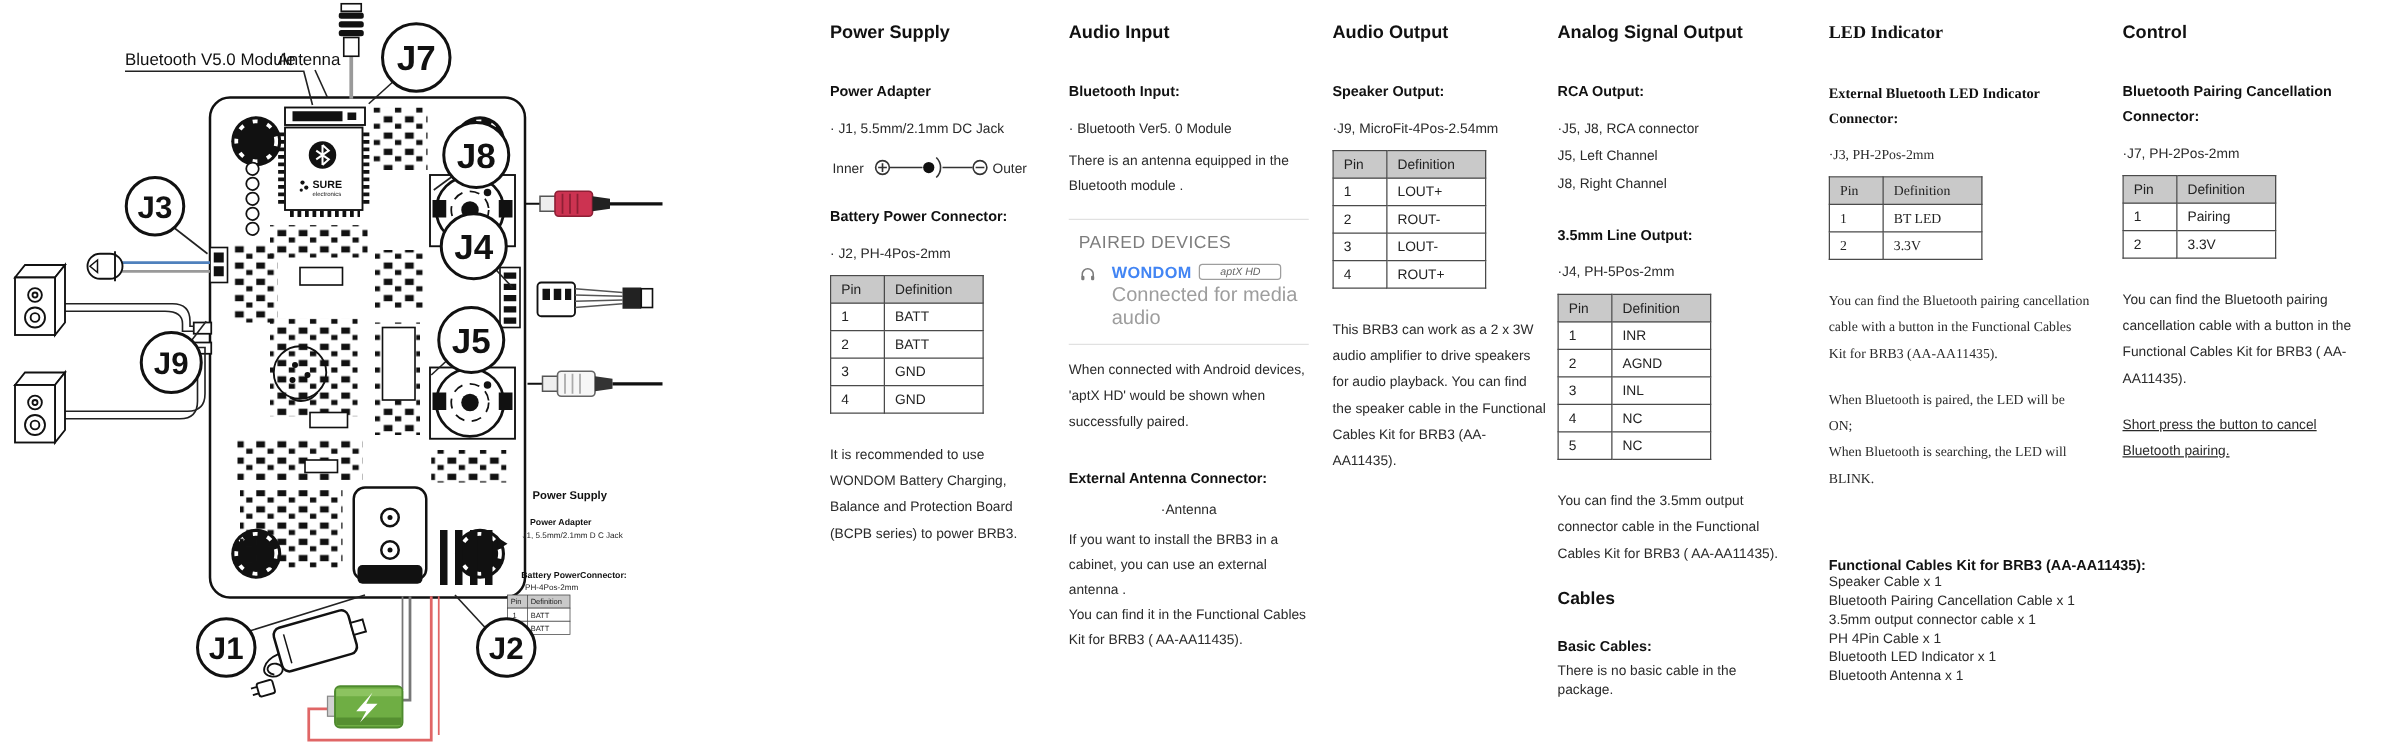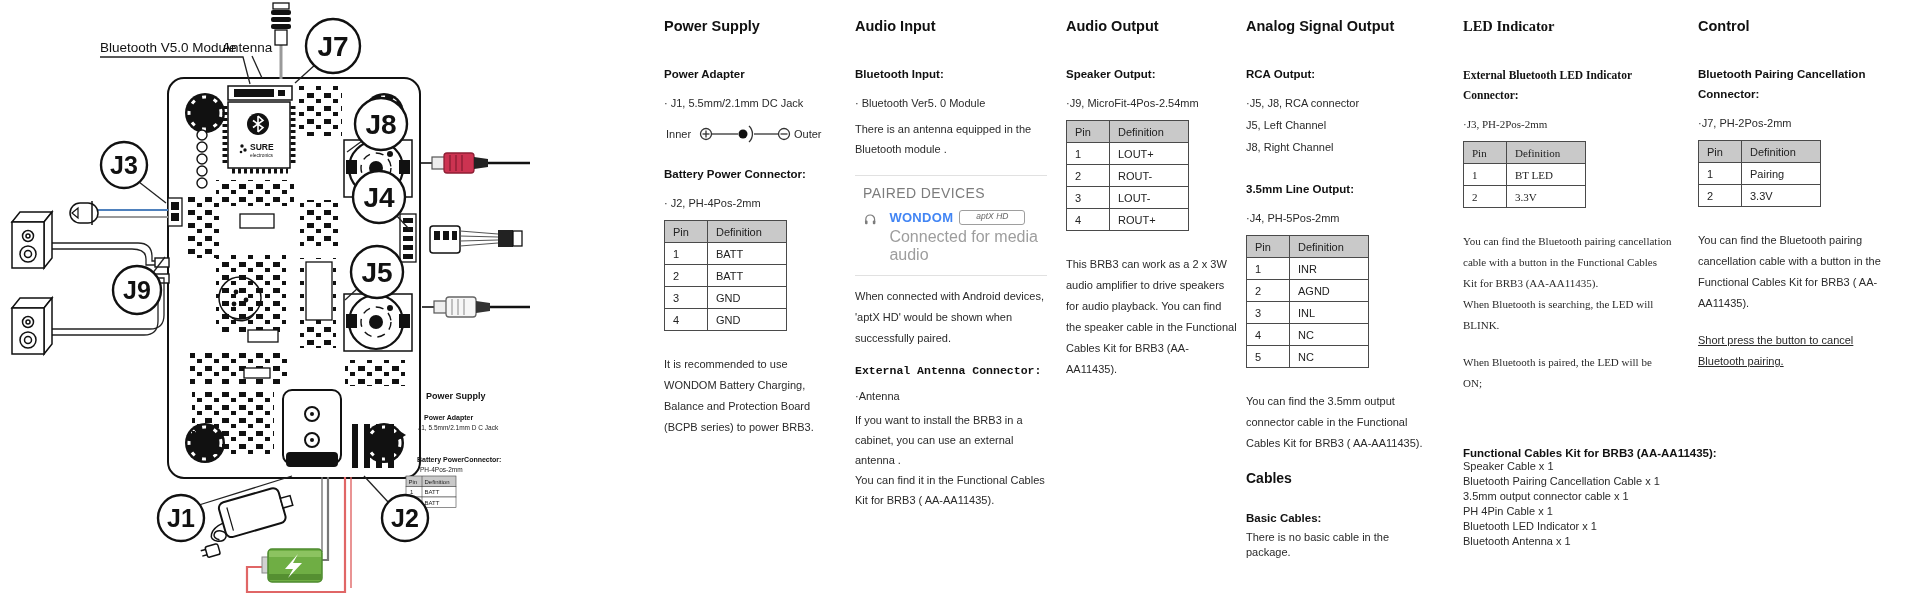--- a/index.html
+++ b/index.html
@@ -3,35 +3,35 @@
 <meta charset="utf-8">
 <style>
   html,body{margin:0;padding:0;}
   body{
     width:1920px;height:600px;position:relative;background:#ffffff;
     font-family:"Liberation Sans",sans-serif;color:#1d1d1d;overflow:hidden;
   }
   .col{position:absolute;top:0;}
   .col-title{font-size:14.5px;font-weight:bold;margin:18px 0 0 0;color:#111;}
   .subhead{font-size:11.5px;font-weight:bold;margin:30px 0 0 0;color:#111;line-height:20px;}
-  .subhead.tight{margin-top:12px;font-family:Liberation Mono, monospace;}
+  .subhead.tight{margin-top:24px;}
   .line{font-size:11px;margin:9px 0 0 0;line-height:20px;color:#2a2a2a;}
   .note{font-size:11px;margin:23px 0 0 0;line-height:21px;color:#2a2a2a;}
   .note.first{margin-top:10px;}
   table.pin-table{border-collapse:collapse;margin:7px 0 0 0;font-size:11px;color:#222;}
   table.pin-table th,table.pin-table td{border:1px solid #4a4a4a;padding:3px 8px;font-weight:normal;text-align:left;height:15px;}
   table.pin-table th{background:#c9c9c9;}
   table.pin-table th:first-child,table.pin-table td:first-child{width:26px;}
   table.pin-table th:last-child,table.pin-table td:last-child{min-width:62px;}
   
   .paired-card{margin-top:16px;border-top:1px solid #e1e1e1;border-bottom:1px solid #e1e1e1;padding:9px 4px 11px 8px;}
   .paired-header{font-size:14px;color:#7c7c7c;letter-spacing:.4px;}
   .paired-row{display:flex;align-items:flex-start;margin-top:9px;}
   .paired-texts{margin-left:12px;}
-  .device-line{display:flex;}
+  .device-line{display:flex;align-items:center;}
   .device-name{font-size:13px;color:#4285f4;font-weight:bold;letter-spacing:.3px;}
   .aptx-badge{font-size:8.5px;font-style:italic;color:#666;border:1px solid #9e9e9e;border-radius:3px;padding:0 16px;margin-left:6px;line-height:11px;}
   .device-status{font-size:16px;color:#9d9d9d;margin-top:3px;}
   .cables-title{font-size:14px;font-weight:bold;margin:16px 0 0 0;color:#111;}
   .basic-note{font-size:11px;line-height:15px;margin:2px 0 0 0;color:#2a2a2a;}
   .kit-block{position:absolute;left:1463px;top:447px;width:330px;}
   .kit-heading{font-size:11.5px;font-weight:bold;color:#111;}
   .kit-line{font-size:11px;line-height:15px;color:#2a2a2a;}
   
   #diagram{position:absolute;left:0;top:0;}
@@ -429,21 +429,21 @@
         <div class="device-line">
           <span class="device-name">WONDOM</span>
           <span class="aptx-badge">aptX HD</span>
         </div>
         <div class="device-status">Connected for media audio</div>
       </div>
     </div>
   </div>
   <p class="note first">When connected with Android devices, 'aptX HD' would be shown when successfully paired.</p>
   <div class="subhead tight">External Antenna Connector:</div>
-  <p class="line" style="margin-top:5px;">·Antenna</p>
+  <p class="line" style="margin-top:5px;text-align:center;">·Antenna</p>
   <p class="note" style="margin-top:4px;line-height:20px;">If you want to install the BRB3 in a cabinet, you can use an external antenna .</p>
   <p class="note" style="margin-top:0;line-height:20px;">You can find it in the Functional Cables Kit for BRB3 ( AA-AA11435).</p>
 </div>
 
 <div class="col" style="left:1066px;width:172px;">
   <div class="col-title">Audio Output</div>
   <div class="subhead">Speaker Output:</div>
   <p class="line">·J9, MicroFit-4Pos-2.54mm</p>
   <table class="pin-table">
       <thead>
@@ -534,22 +534,22 @@
           <td>1</td>
           <td>BT LED</td>
         </tr>
         <tr>
           <td>2</td>
           <td>3.3V</td>
         </tr>
       </tbody>
     </table>
   <p class="note">You can find the Bluetooth pairing cancellation cable with a button in the Functional Cables Kit for BRB3 (AA-AA11435).</p>
+  <p class="note" style="margin-top:16px;">When Bluetooth is paired, the LED will be ON;</p>
   <p class="note" style="margin-top:0;">When Bluetooth is searching, the LED will BLINK.</p>
-  <p class="note" style="margin-top:16px;">When Bluetooth is paired, the LED will be ON;</p>
 </div>
 
 <div class="kit-block">
   <div class="kit-heading">Functional Cables Kit for BRB3 (AA-AA11435):</div>
   <div>
       <div class="kit-line">Speaker Cable x 1</div>
       <div class="kit-line">Bluetooth Pairing Cancellation Cable x 1</div>
       <div class="kit-line">3.5mm output connector cable x 1</div>
       <div class="kit-line">PH 4Pin Cable x 1</div>
       <div class="kit-line">Bluetooth LED Indicator x 1</div>

